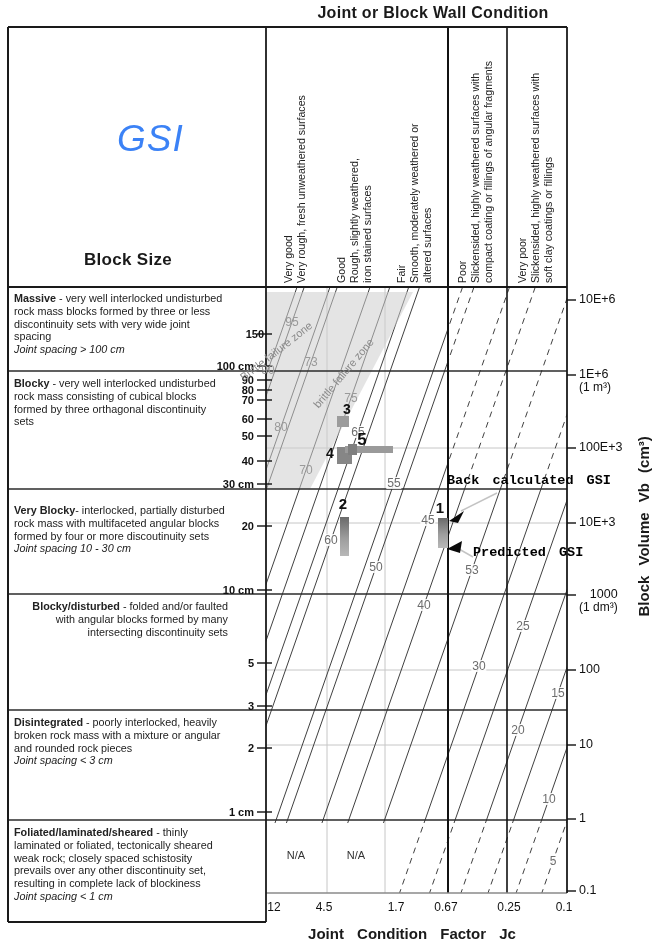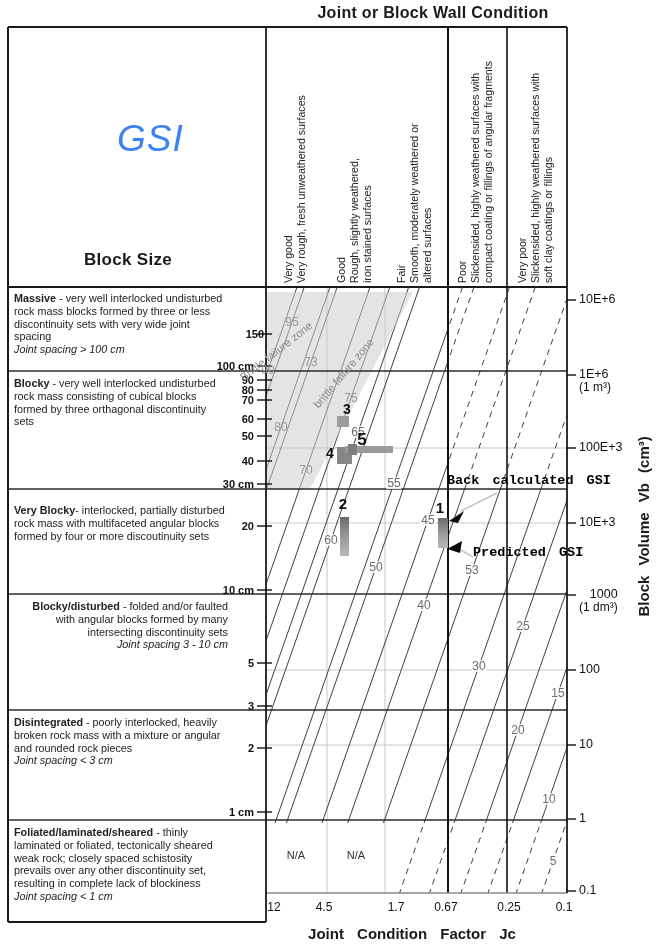--- a/index.html
+++ b/index.html
@@ -177,22 +177,22 @@
       </div>
       <div class="abs hdr-col" style="left: 516px; top: 283px; width: 252px;">
         <div>Very poor</div>
         <div>Slickensided, highly weathered surfaces with</div>
         <div>soft clay coatings or fillings</div>
       </div>
     </div>
   <div id="left-rows">
       <div class="abs row-desc" style="left: 14px; top: 292px; width: 214px;"><b>Massive</b> - very well interlocked undisturbed rock mass blocks formed by three or less discontinuity sets with very wide joint spacing<span class="joint">Joint spacing  &gt; 100 cm</span></div>
       <div class="abs row-desc" style="left: 14px; top: 377px; width: 214px;"><b>Blocky</b> - very well interlocked undisturbed rock mass consisting of cubical blocks formed by three orthagonal discontinuity sets</div>
-      <div class="abs row-desc" style="left: 14px; top: 495px; width: 214px; margin-top: 9px;"><b>Very  Blocky</b>- interlocked, partially disturbed rock mass with multifaceted angular blocks formed by four or more discoutinuity sets</div>
-      <div class="abs row-desc" style="left: 14px; top: 600px; width: 214px; text-align: right;"><b>Blocky/disturbed</b> - folded and/or faulted with angular blocks formed by many intersecting discontinuity sets<span class="joint">Joint spacing 3 - 10 cm</span></div>
+      <div class="abs row-desc" style="left: 14px; top: 495px; width: 214px; margin-top: 9px;"><b>Very  Blocky</b>- interlocked, partially disturbed rock mass with multifaceted angular blocks formed by four or more discoutinuity sets<span class="joint">Joint spacing 10 - 30 cm</span></div>
+      <div class="abs row-desc" style="left: 14px; top: 600px; width: 214px; text-align: right;"><b>Blocky/disturbed</b> - folded and/or faulted with angular blocks formed by many intersecting discontinuity sets</div>
       <div class="abs row-desc" style="left: 14px; top: 716px; width: 214px;"><b>Disintegrated</b> - poorly interlocked, heavily broken rock mass with a mixture or angular and rounded rock pieces<span class="joint">Joint spacing &lt; 3 cm</span></div>
       <div class="abs row-desc" style="left: 14px; top: 826px; width: 214px;"><b>Foliated/laminated/sheared</b> - thinly laminated or foliated, tectonically sheared weak rock; closely spaced schistosity prevails over any other discontinuity set, resulting in complete lack of blockiness<span class="joint">Joint spacing &lt; 1 cm</span></div>
     </div>
   <div id="scale-labs">
       <div class="abs scale-lab" style="left: 215px; top: 328px; width: 49px;">150</div>
       <div class="abs scale-lab" style="left: 205px; top: 360px; width: 49px;">100  cm</div>
       <div class="abs scale-lab" style="left: 205px; top: 374px; width: 49px;">90</div>
       <div class="abs scale-lab" style="left: 205px; top: 384px; width: 49px;">80</div>
       <div class="abs scale-lab" style="left: 205px; top: 394px; width: 49px;">70</div>
       <div class="abs scale-lab" style="left: 205px; top: 413px; width: 49px;">60</div>

